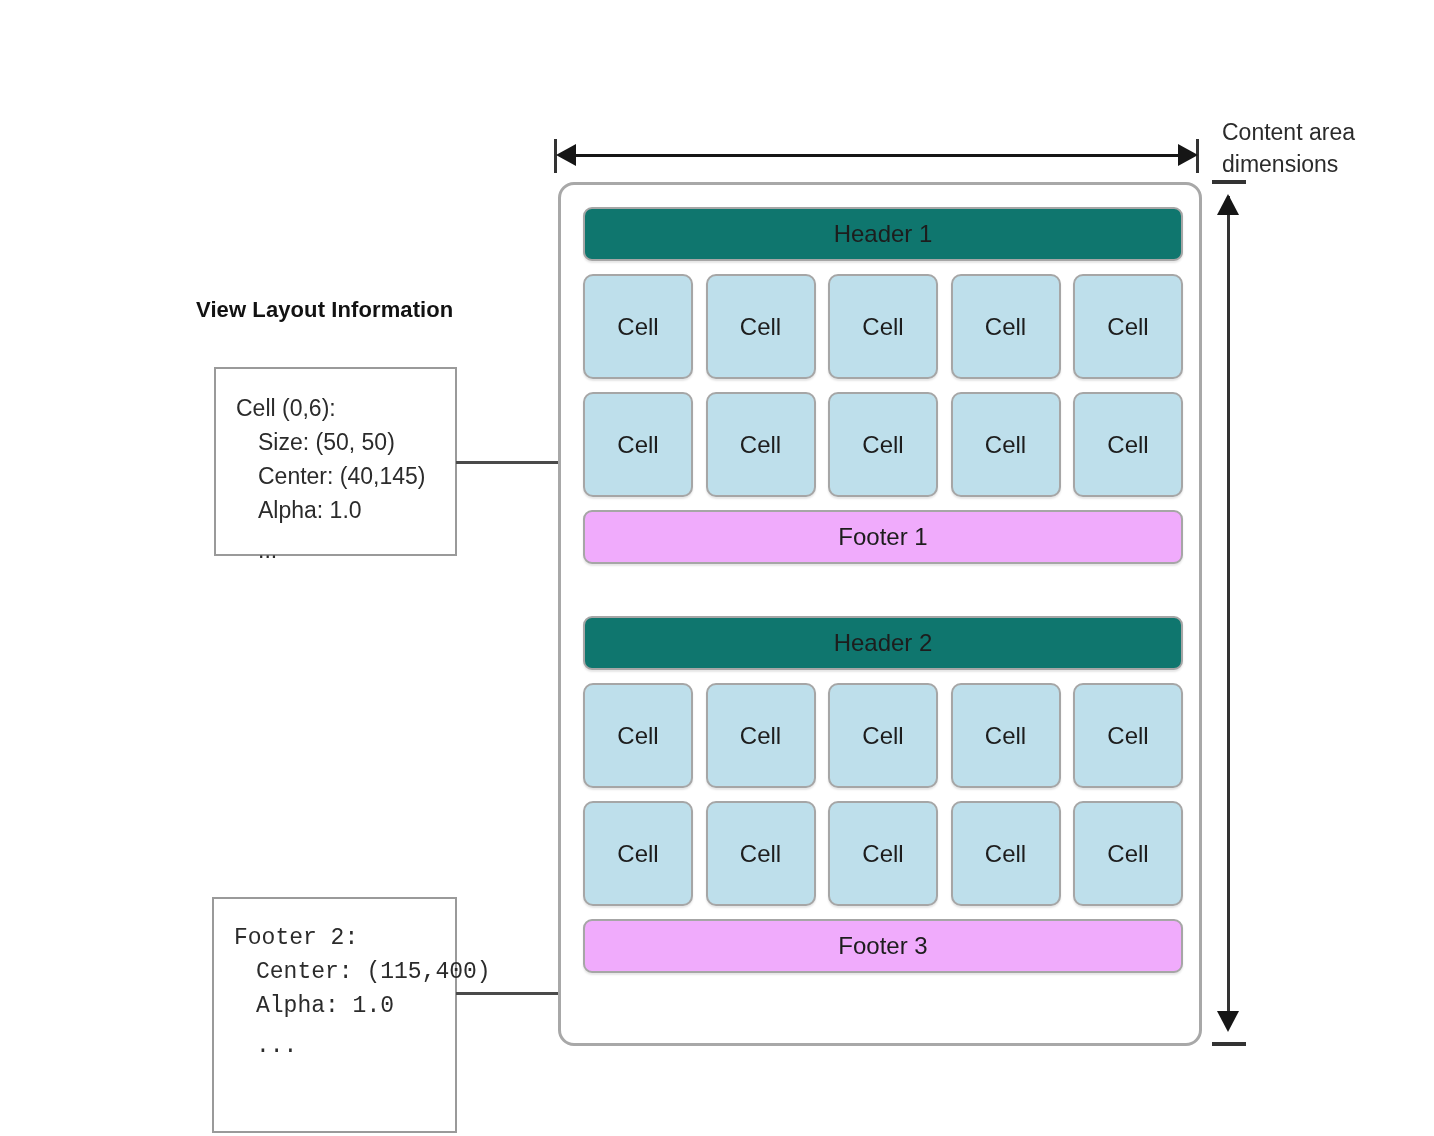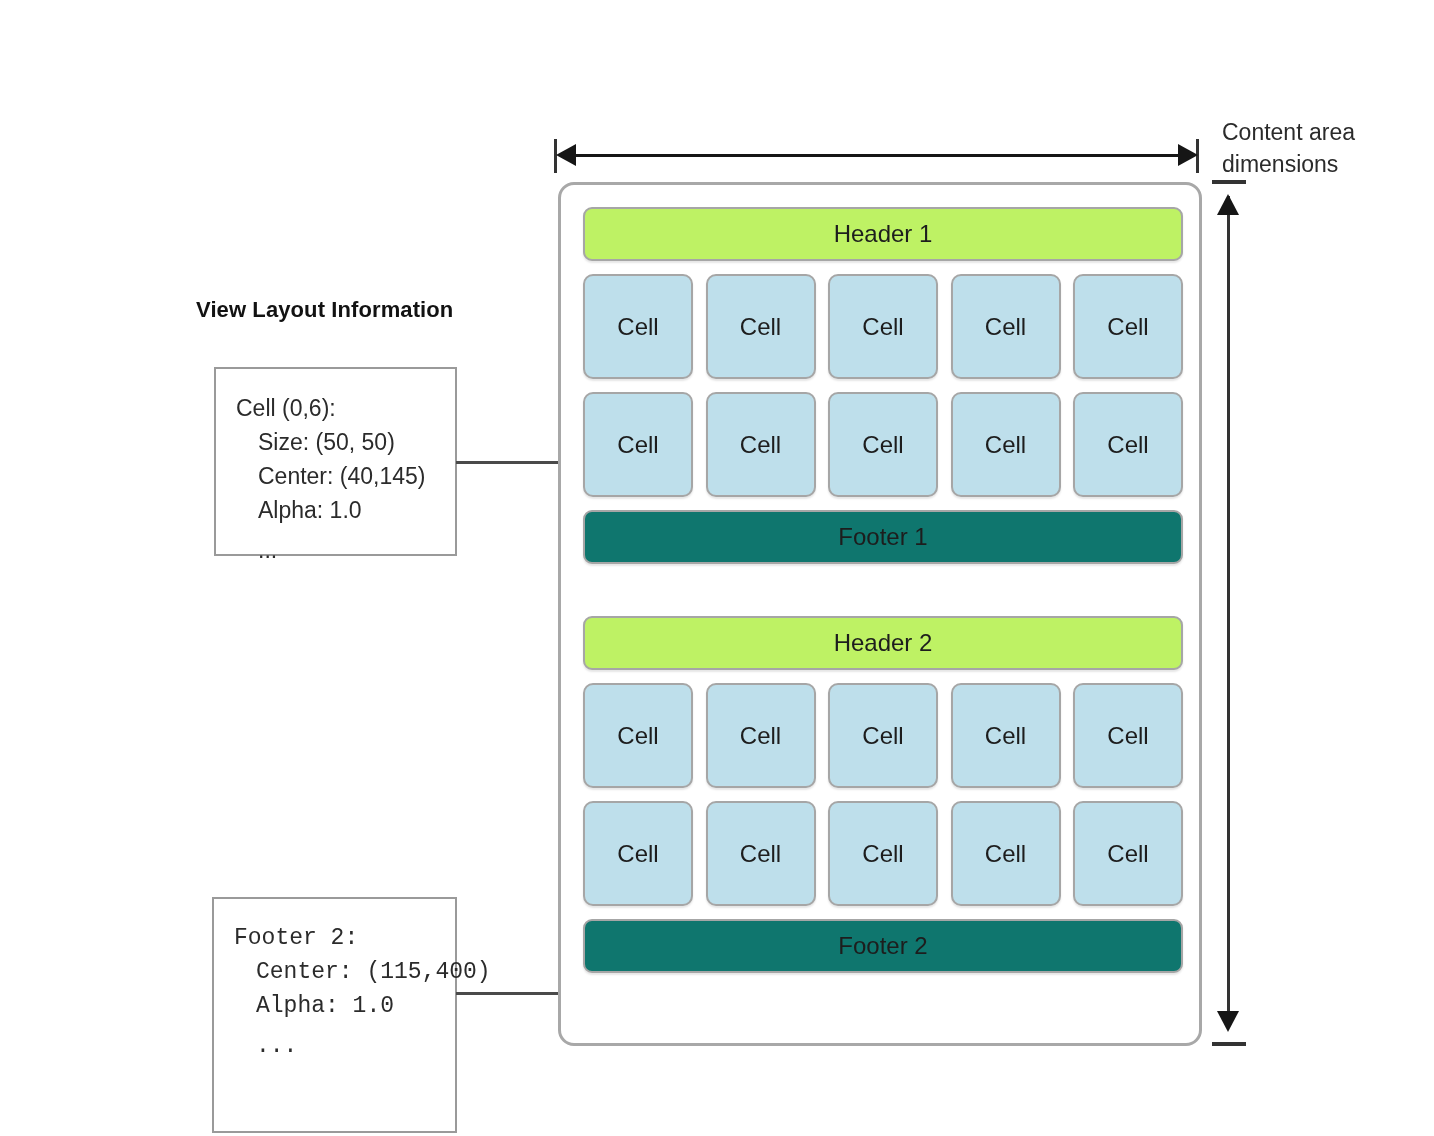--- a/index.html
+++ b/index.html
@@ -104,22 +104,22 @@
     height: 54px;
     border-radius: 9px;
     border: 2px solid #a6a6a6;
     display: flex;
     align-items: center;
     justify-content: center;
     font-size: 24px;
     color: #1d1d1d;
     box-shadow: 0 2px 2px rgba(0,0,0,0.10);
   }
-  .bar.header { background: #bef264; }
-  .bar.footer { background: #0f766e; }
+  .bar.header { background: #0f766e; }
+  .bar.footer { background: #f0abfc; }
 
   .cell-row {
     display: flex;
     justify-content: space-between;
     width: 600px;
     margin-top: 13px;
   }
   .cell {
     box-sizing: border-box;
     width: 110px;
@@ -271,21 +271,21 @@
           <div class="cell">Cell</div>
           <div class="cell">Cell</div>
         </div>
         <div class="cell-row last">
           <div class="cell">Cell</div>
           <div class="cell">Cell</div>
           <div class="cell">Cell</div>
           <div class="cell">Cell</div>
           <div class="cell">Cell</div>
         </div>
-        <div class="bar footer">Footer 2</div>
+        <div class="bar footer">Footer 3</div>
       </div>
 
     </div>
   </div>
 
   <div class="dim-label">
     <div>Content area</div>
     <div>dimensions</div>
   </div>
 

